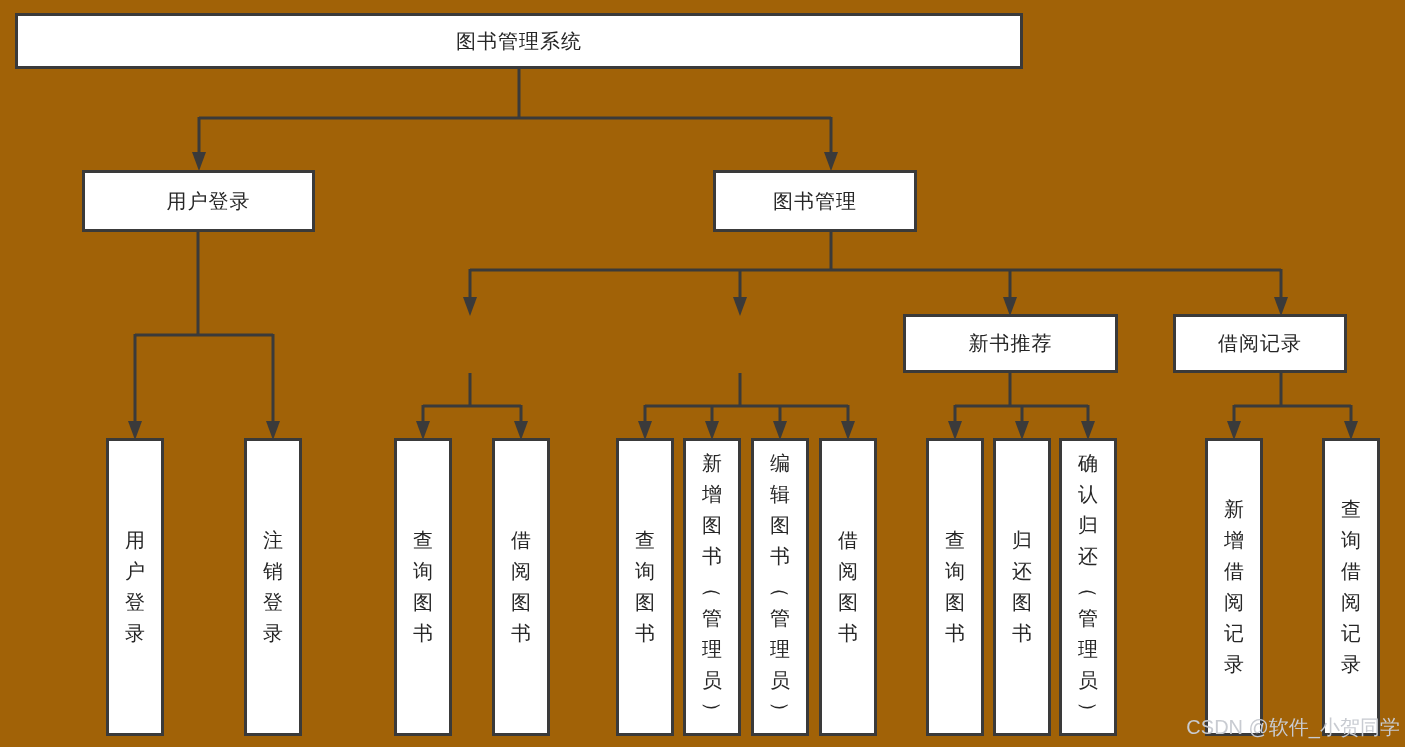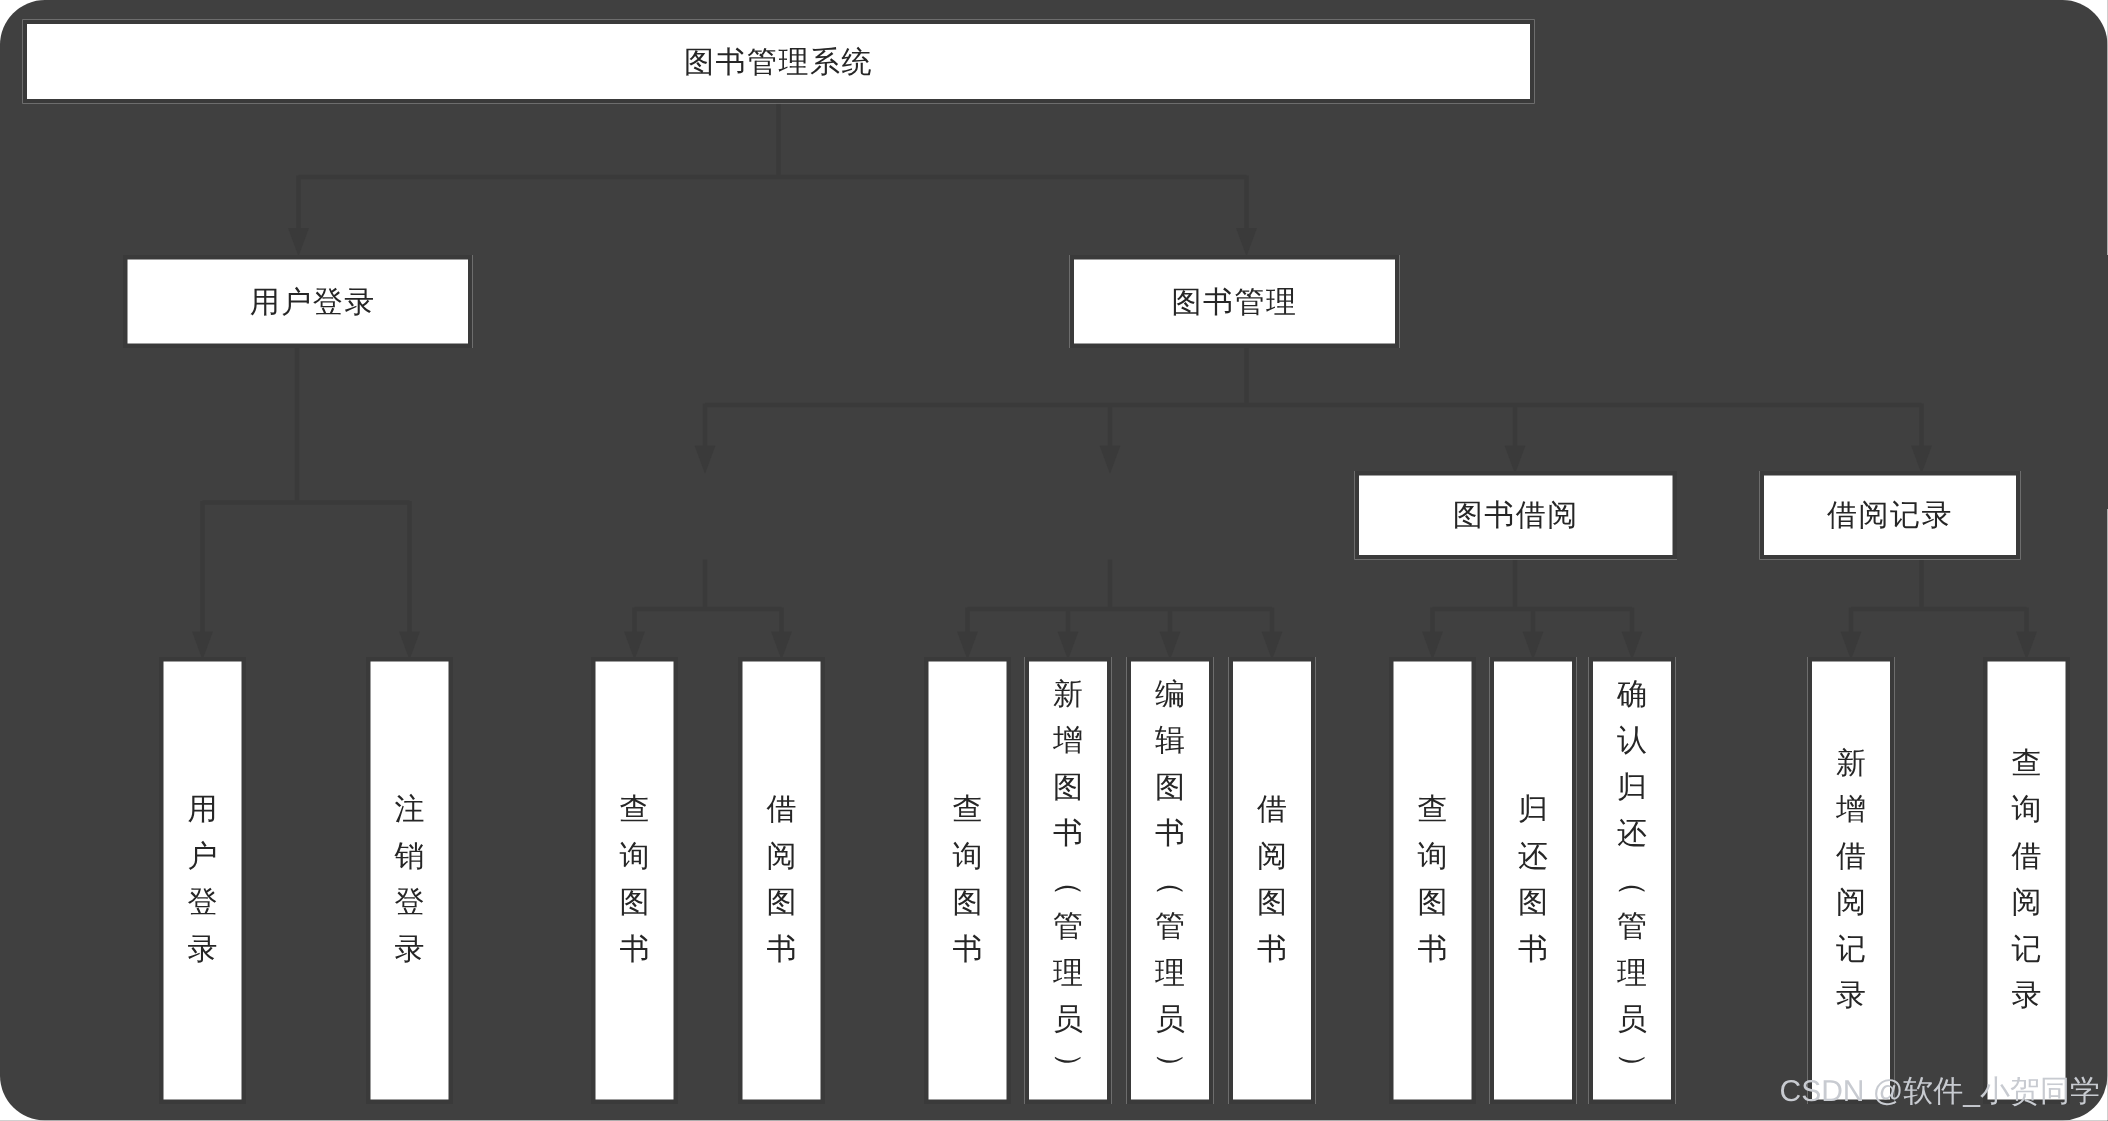--- a/index.html
+++ b/index.html
@@ -4,24 +4,23 @@
 <style>
   html, body {
     margin: 0;
     padding: 0;
     background: #ffffff;
   }
   .stage {
     position: relative;
     width: 1405px;
     height: 747px;
-    background: #404040;
+    background: #a16207;
     overflow: hidden;
     font-family: "Liberation Sans", sans-serif;
-    border-radius: 30px;
   }
   svg.connectors {
     position: absolute;
     left: 0;
     top: 0;
     z-index: 0;
   }
   .box {
     position: absolute;
     box-sizing: border-box;
@@ -48,21 +47,21 @@
     justify-content: center;
     font-size: 20px;
     line-height: 31px;
   }
   .box.v span.rot {
     transform: rotate(90deg);
   }
   
   .n-root     { left: 15px;   top: 13px;  width: 1008px; height: 56px; }
   .n-login    { left: 82px;   top: 170px; width: 233px;  height: 62px; padding-left: 20px; }
-  .n-mgmt     { left: 713px;  top: 170px; width: 220px;  height: 62px; }
+  .n-mgmt     { left: 713px;  top: 170px; width: 204px;  height: 62px; }
   .n-rec      { left: 363px;  top: 314px; width: 215px;  height: 59px; }
   .n-borrow   { left: 633px;  top: 314px; width: 215px;  height: 59px; }
   .n-current  { left: 903px;  top: 314px; width: 215px;  height: 59px; }
   .n-records  { left: 1173px; top: 314px; width: 174px;  height: 59px; }
   .leaf       { top: 438px; width: 58px; height: 298px; }
   .l1  { left: 106px; }
   .l2  { left: 244px; }
   .l3  { left: 394px; }
   .l4  { left: 492px; }
   .l5  { left: 616px; }
@@ -120,21 +119,21 @@
       <polygon points="1227,421 1241,421 1234,440"></polygon>
       <polygon points="1344,421 1358,421 1351,440"></polygon>
     </g>
   </svg>
 
   <div class="box h n-root">图书管理系统</div>
 
   <div class="box h n-login">用户登录</div>
   <div class="box h n-mgmt">图书管理</div>
 
-  <div class="box h n-current">图书借阅</div>
+  <div class="box h n-current">新书推荐</div>
   <div class="box h n-records">借阅记录</div>
 
   <div class="box v leaf l1">
       <span>用</span>
       <span>户</span>
       <span>登</span>
       <span>录</span>
     </div>
   <div class="box v leaf l2">
       <span>注</span>

